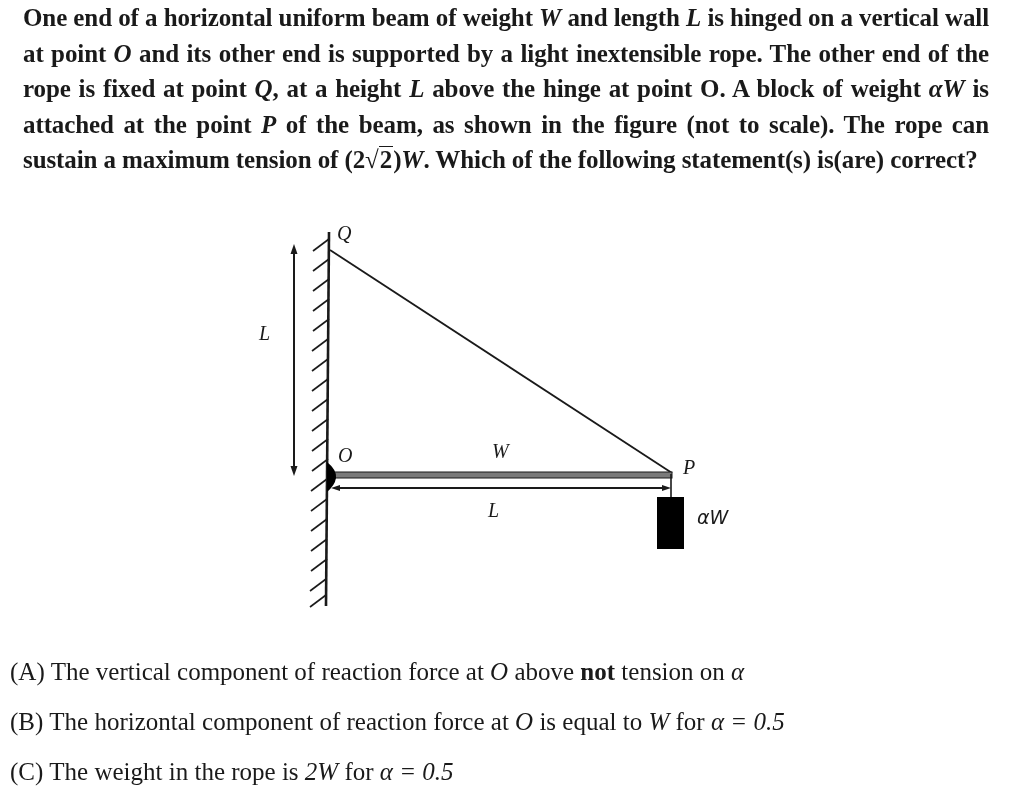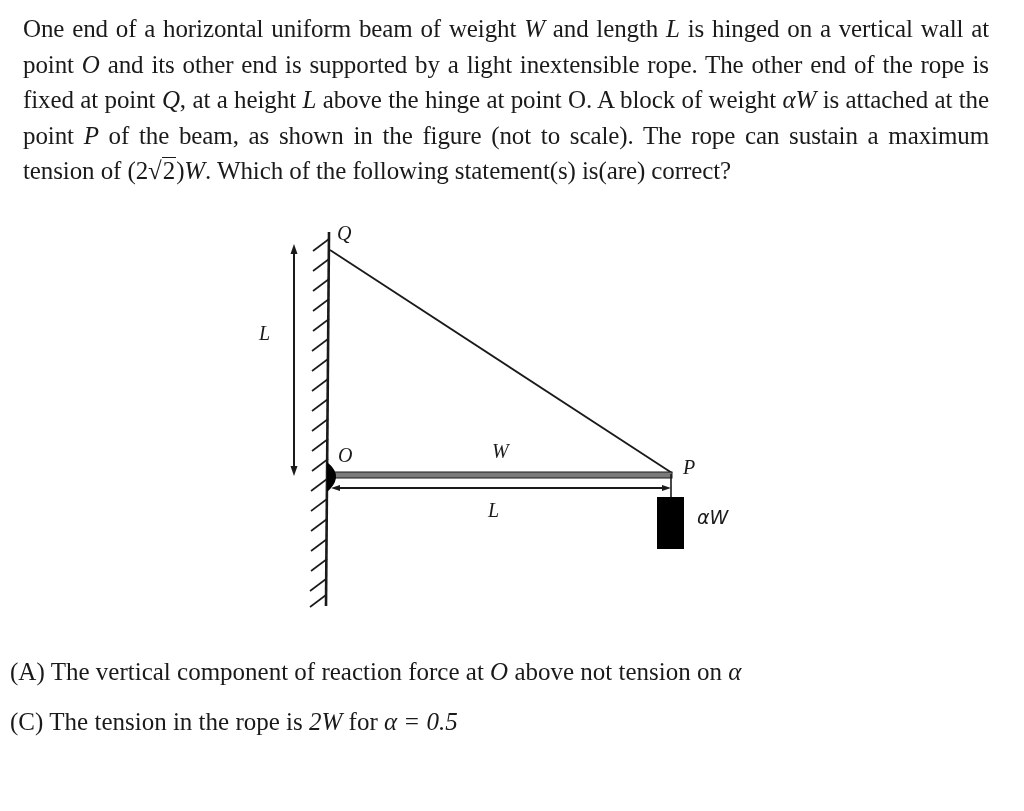--- a/index.html
+++ b/index.html
@@ -11,27 +11,28 @@
       width: 1024px;
       height: 811px;
       overflow: hidden;
       position: relative;
       font-family: "Liberation Serif", "DejaVu Serif", serif;
       color: #1a1a1a;
     }
     .question {
       position: absolute;
       left: 23px;
-      top: 11px;
+      top: 0;
       width: 966px;
       font-size: 25px;
       line-height: 35.6px;
       text-align: justify;
       text-align-last: left;
       letter-spacing: -0.1px;
+      font-weight: bold;
     }
     .question .seg { white-space: normal; }
     i.var { font-style: italic; }
     .sqrt {
       display: inline-block;
       position: relative;
     }
     .sqrt .radicand {
       border-top: 1.6px solid #1a1a1a;
       padding: 0 1px;
@@ -65,21 +66,21 @@
       top: 654px;
       width: 1000px;
       font-size: 25px;
     }
     .option {
       height: 50px;
       line-height: 36px;
       white-space: nowrap;
     }
     .option .opt-key { margin-right: 6px; }
-    b.strong { font-weight: normal; }
+    b.strong { font-weight: bold; }
   </style>
 </head>
 <body>
 
 <div class="question">
   <span class="seg">One end of a horizontal uniform beam of weight</span>
   <i class="var">W</i>
   <span class="seg">and length</span>
   <i class="var">L</i>
   <span class="seg">is hinged on a vertical wall at point</span>
@@ -152,18 +153,26 @@
 <div class="options">
   <div class="option">
     <span class="opt-key">(A)</span><span>The vertical component of reaction force at</span>
     <i class="var">O</i>
     <span>above</span>
     <b class="strong">not</b>
     <span>tension on</span>
     <i class="var">α</i>
   </div>
   <div class="option">
-    <span class="opt-key">(C)</span><span>The tension in the rope is</span>
+    <span class="opt-key">(B)</span><span>The horizontal component of reaction force at</span>
+    <i class="var">O</i>
+    <span>is equal to</span>
+    <i class="var">W</i>
+    <span>for</span>
+    <i class="var">α = 0.5</i>
+  </div>
+  <div class="option">
+    <span class="opt-key">(C)</span><span>The weight in the rope is</span>
     <i class="var">2W</i>
     <span>for</span>
     <i class="var">α = 0.5</i>
   </div>
 </div>
 
 </body></html>

